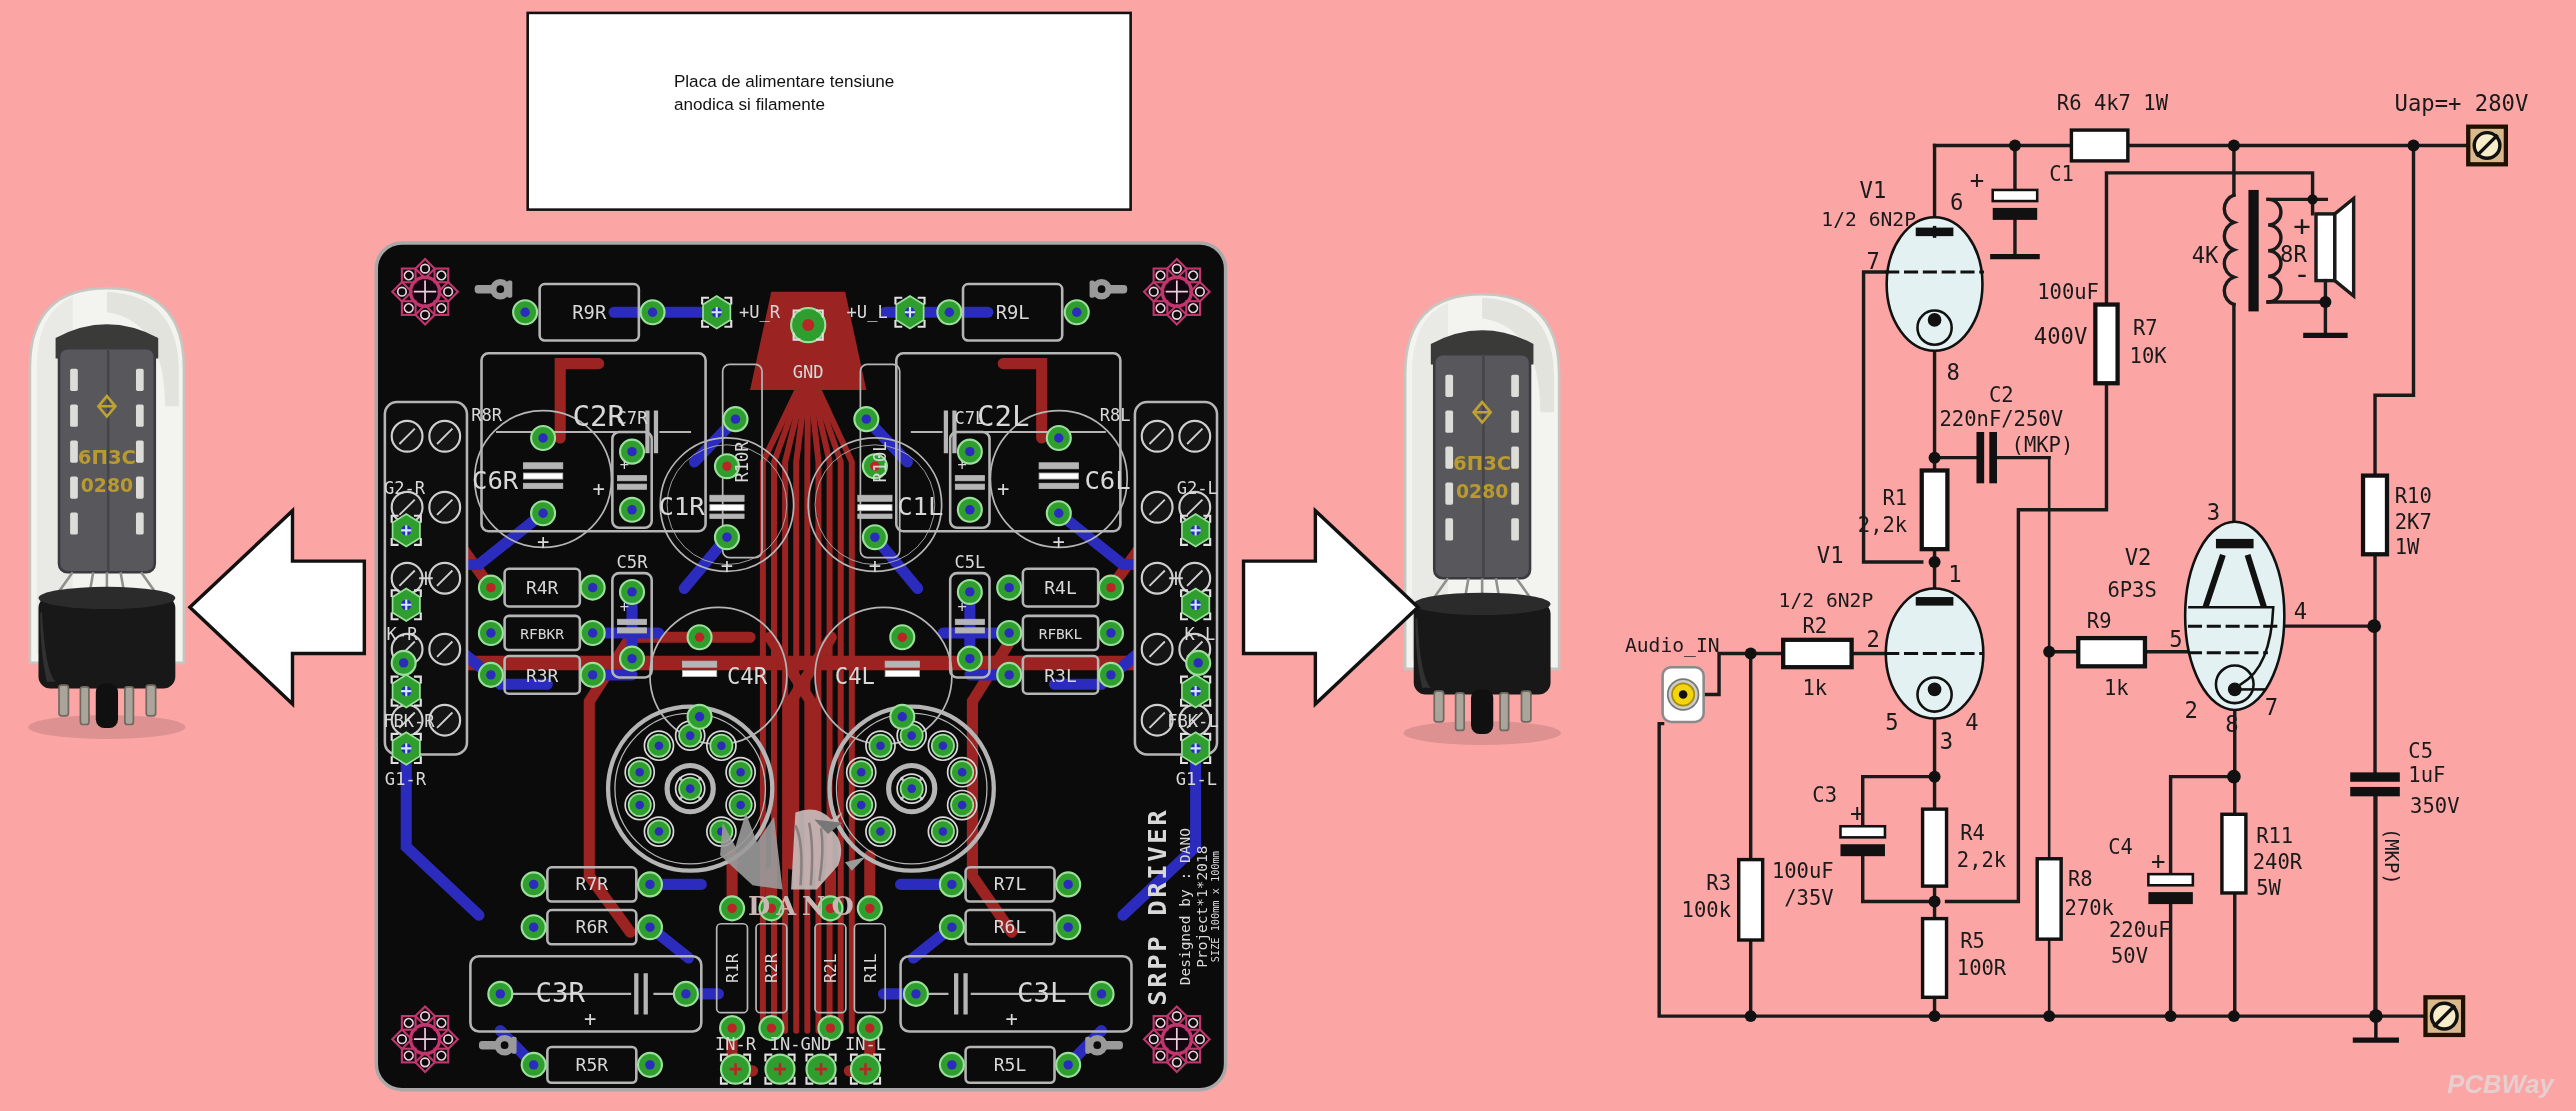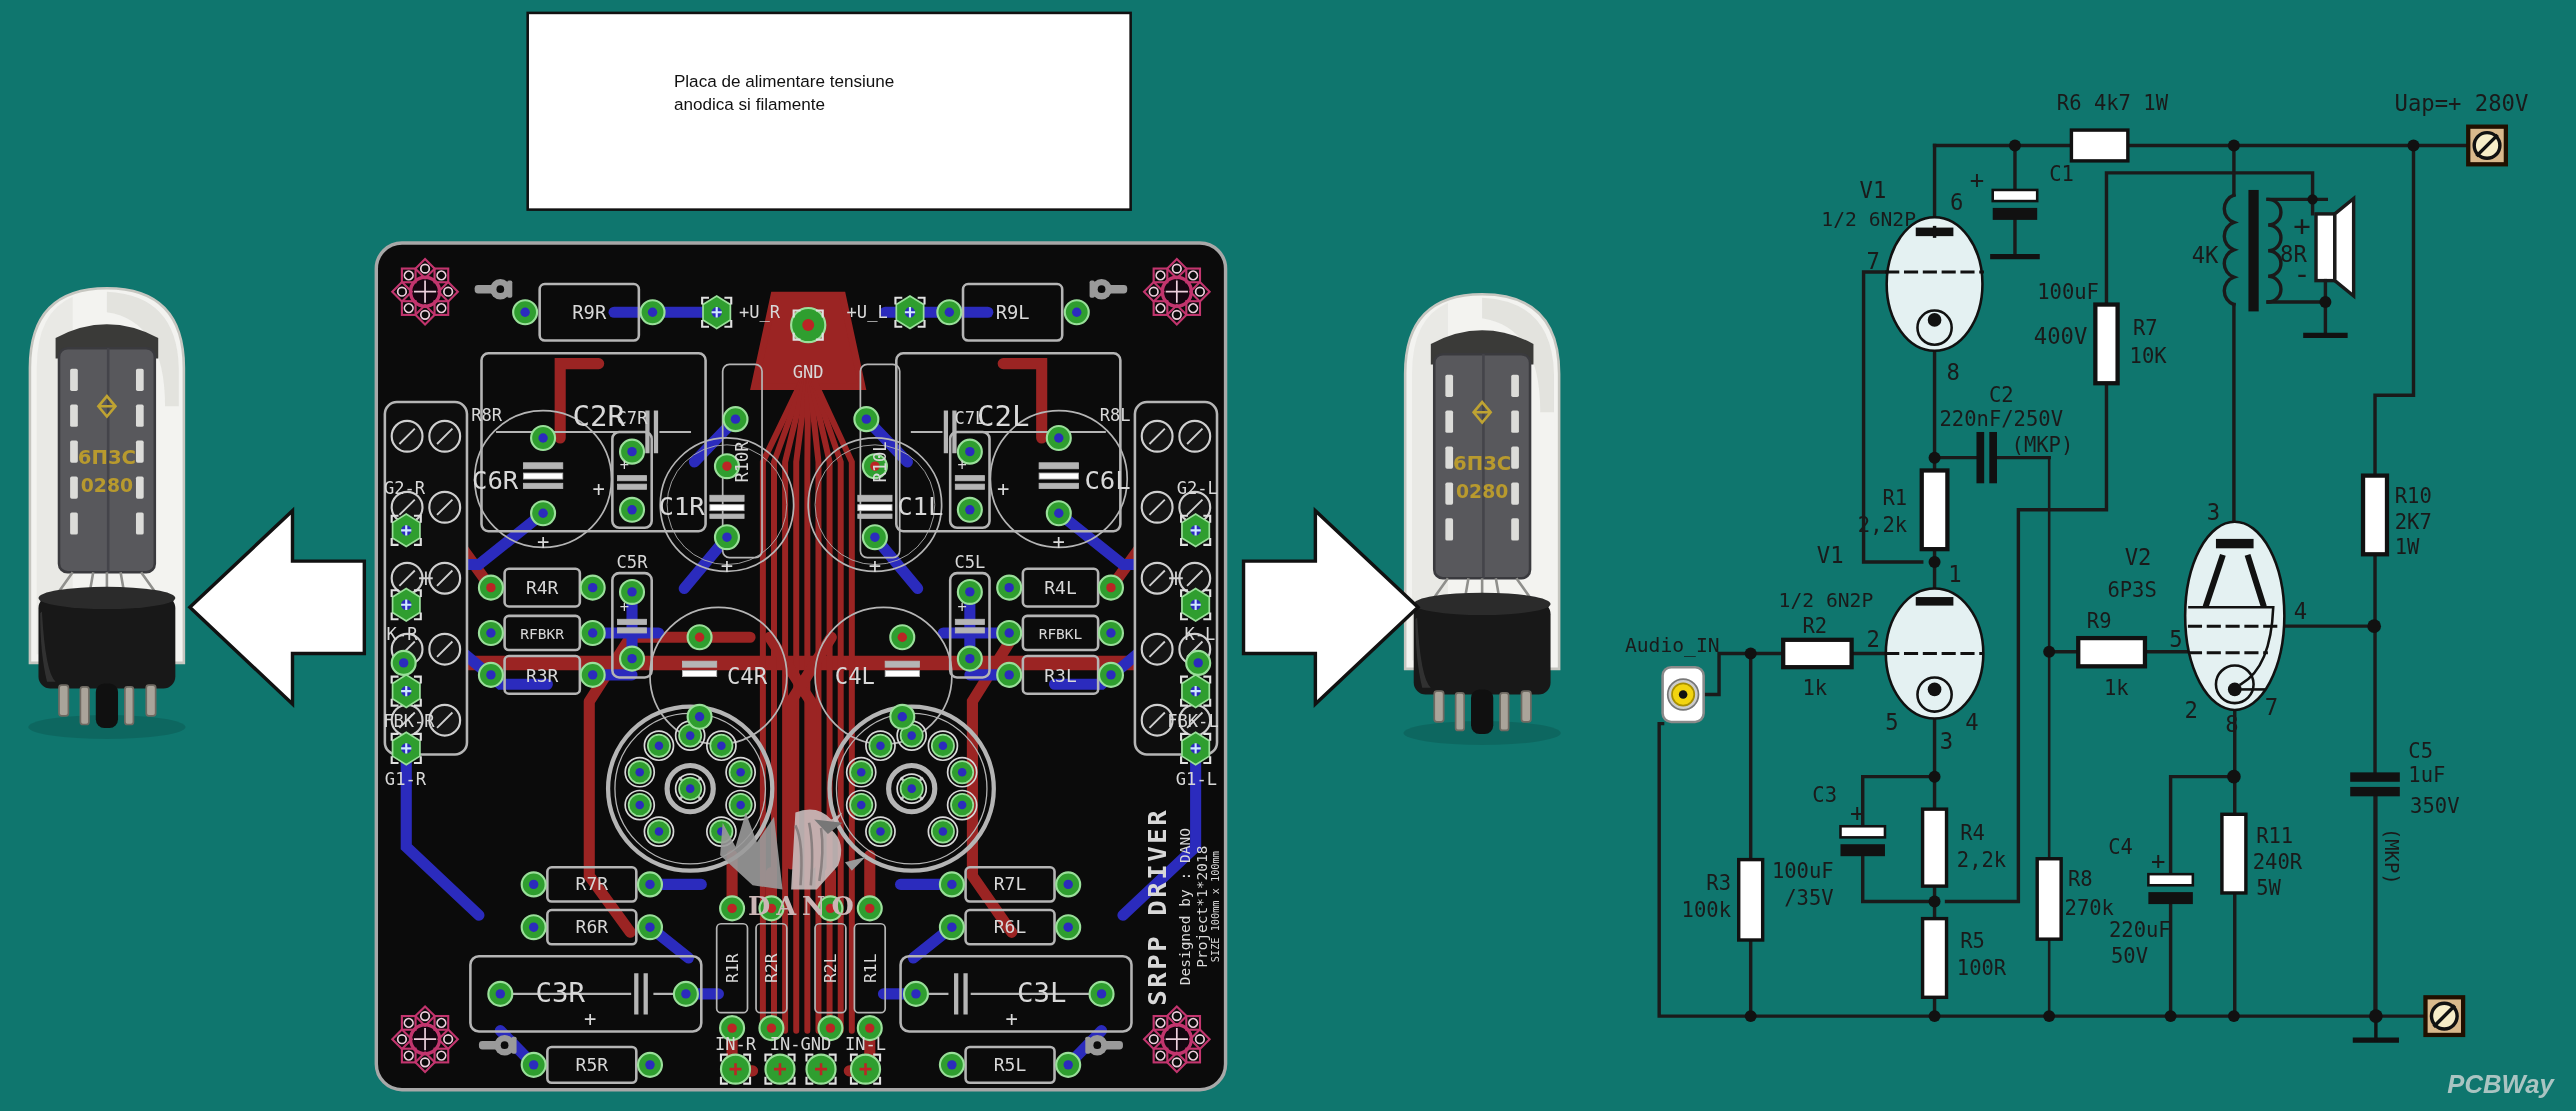--- a/index.html
+++ b/index.html
@@ -1,16 +1,16 @@
 <!DOCTYPE html>
 <html style="font-size:13.7px"><head>
 <meta charset="utf-8">
 <style>
   html,body{margin:0;padding:0;background:#ffffff;}
-  .stage{width:2576px;height:1112px;position:relative;background:#0f766e;overflow:hidden;}
+  .stage{width:2576px;height:1112px;position:relative;background:#fca5a5;overflow:hidden;}
   svg{display:block;}
   text{user-select:none;}
   .silk{fill:#d8d8d8;font-family:"DejaVu Sans Mono",monospace;}
   .sch-t{fill:#1a1a1a;font-family:"DejaVu Sans Mono",monospace;}
   .note-t{fill:#111;font-family:"Liberation Sans",sans-serif;font-size:20px;}
 </style>
 </head>
 <body>
 
 <div class="stage">

